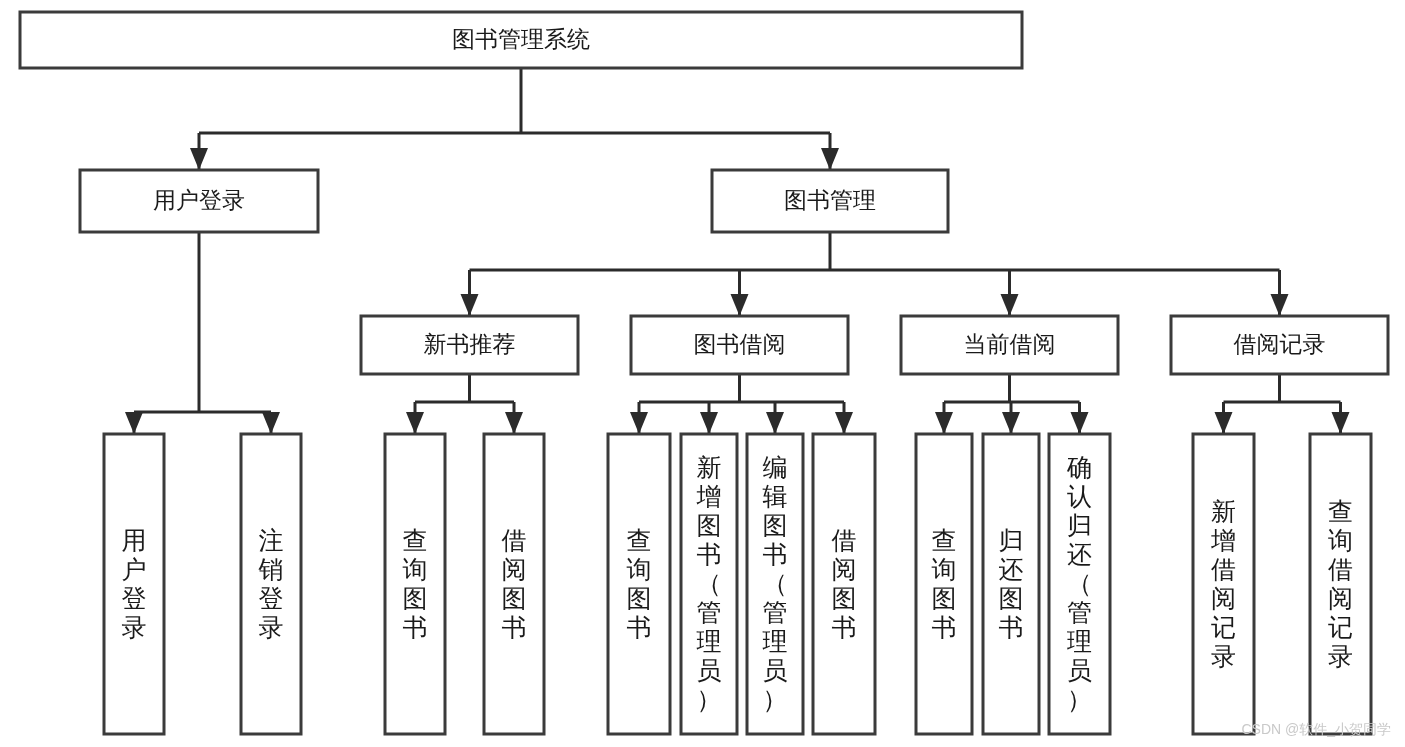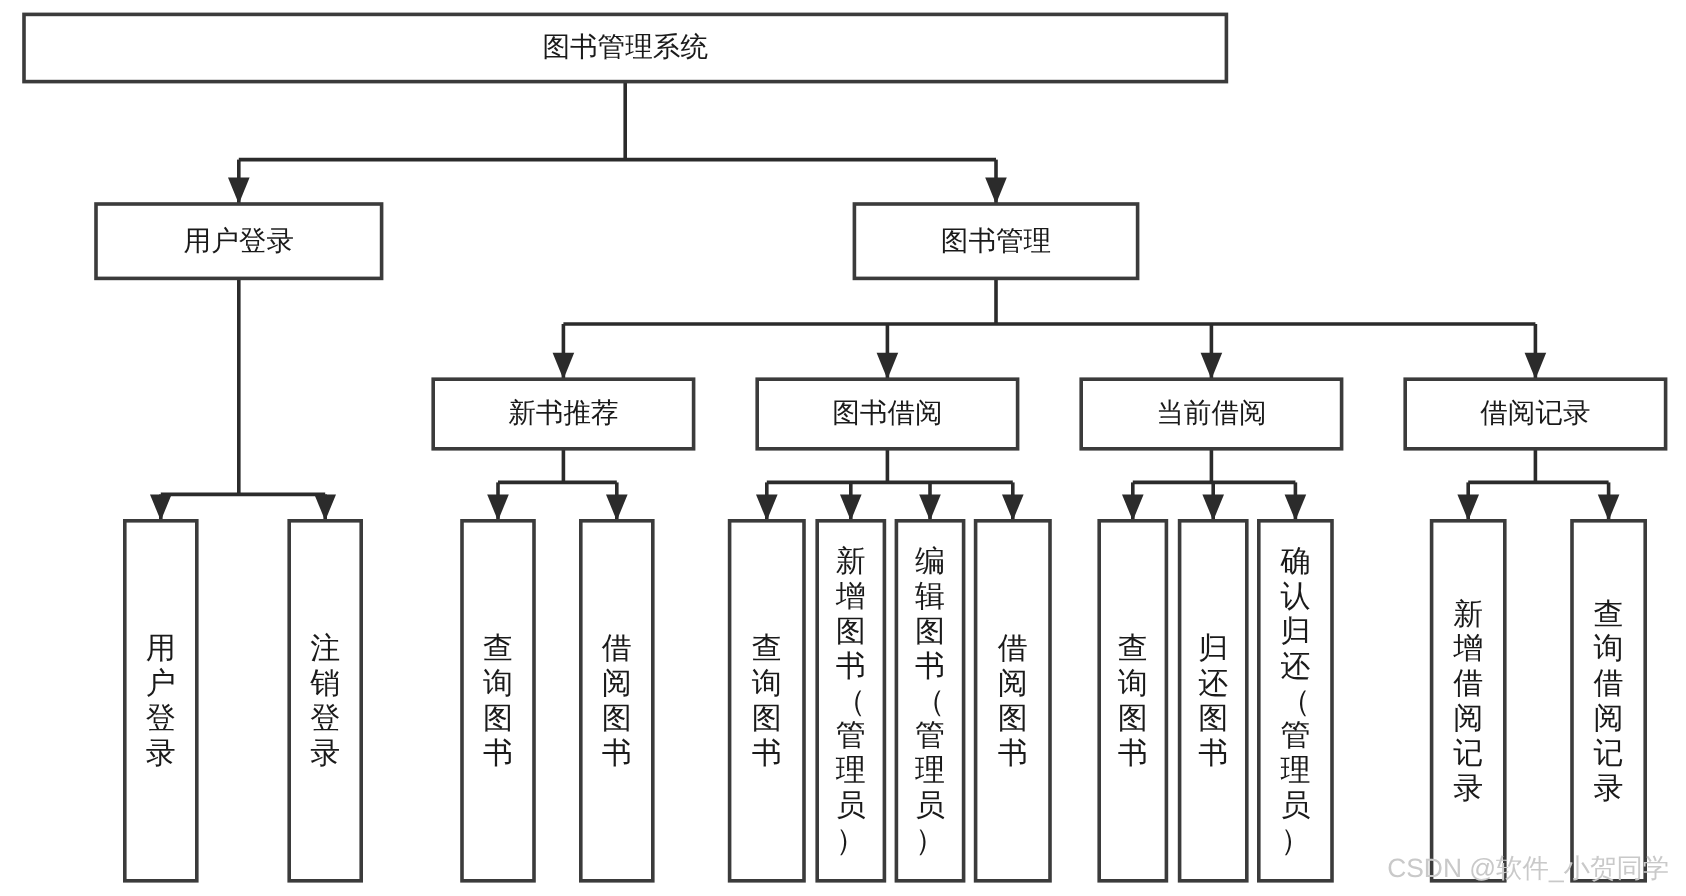--- a/index.html
+++ b/index.html
@@ -47,21 +47,21 @@
   }
   .connector-arrow {
     fill: #2b2b2b;
     stroke: none;
   }
   .watermark-text {
     position: absolute;
     right: 14px;
     bottom: 8px;
     color: #c9c9c9;
-    font-size: 22px;
+    font-size: 14px;
     font-family: "Liberation Sans", "DejaVu Sans", sans-serif;
     white-space: nowrap;
     user-select: none;
   }
 </style>
 </head>
 <body>
 
 <svg id="diagram-canvas" viewBox="0 0 1405 747">
   <g id="layer-connectors">

